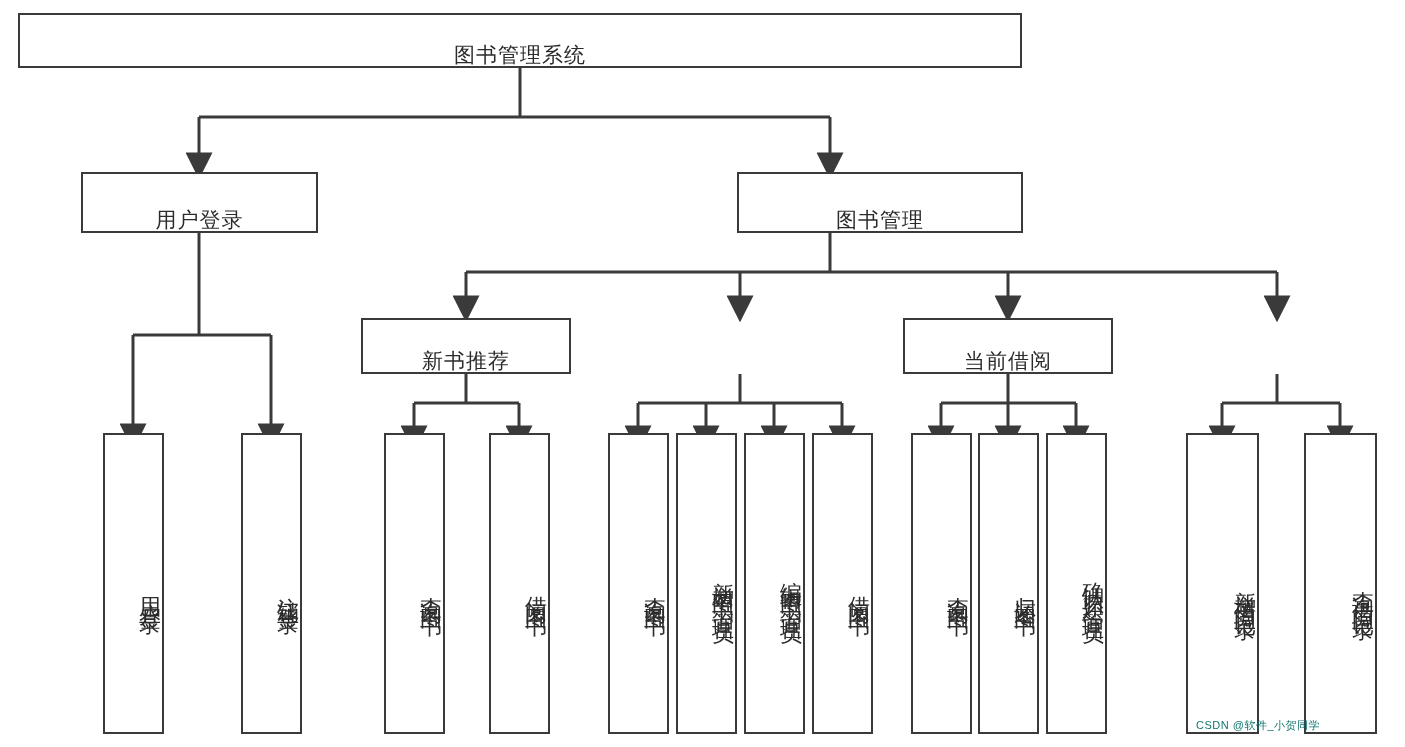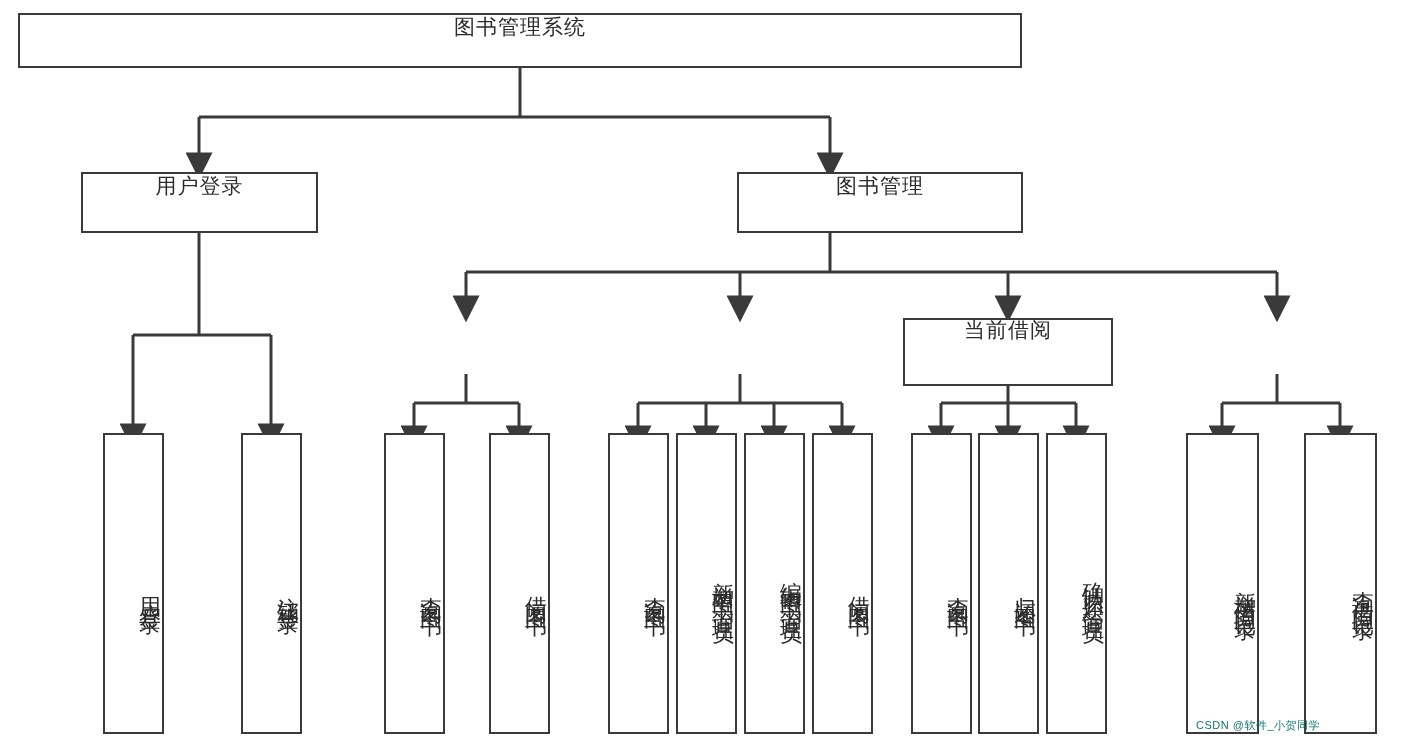--- a/index.html
+++ b/index.html
@@ -24,21 +24,21 @@
     width: 1405px;
     height: 747px;
     pointer-events: none;
   }
   .node {
     position: absolute;
     box-sizing: border-box;
     background: #ffffff;
     border: 2px solid #3a3a3a;
     display: flex;
-    align-items: flex-start;
+    align-items: flex-end;
     justify-content: center;
     color: #2b2b2b;
   }
   .node.horiz {
     font-size: 21px;
     letter-spacing: 1px;
     line-height: 1.1;
   }
   .node.vert {
     writing-mode: vertical-rl;
@@ -124,23 +124,26 @@
   </div>
 
   <div class="node horiz" style="left:81px; top:172px; width:237px; height:61px;">
     <span>用户登录</span>
   </div>
 
   <div class="node horiz" style="left:737px; top:172px; width:286px; height:61px;">
     <span>图书管理</span>
   </div>
 
-
-
-  <div class="node horiz" style="left:903px; top:318px; width:210px; height:68px;font-family:Liberation Mono, monospace;">
+  <div class="node horiz" style="left:361px; top:318px; width:210px; height:56px;">
+    <span>新书推荐</span>
+  </div>
+
+
+  <div class="node horiz" style="left:903px; top:318px; width:210px; height:56px;">
     <span>当前借阅</span>
   </div>
 
 
   <div class="node vert" style="left:103px; top:433px; width:61px; height:301px;">
     <span class="vlabel">用户登录</span>
   </div>
 
   <div class="node vert" style="left:241px; top:433px; width:61px; height:301px;">
     <span class="vlabel">注销登录</span>

